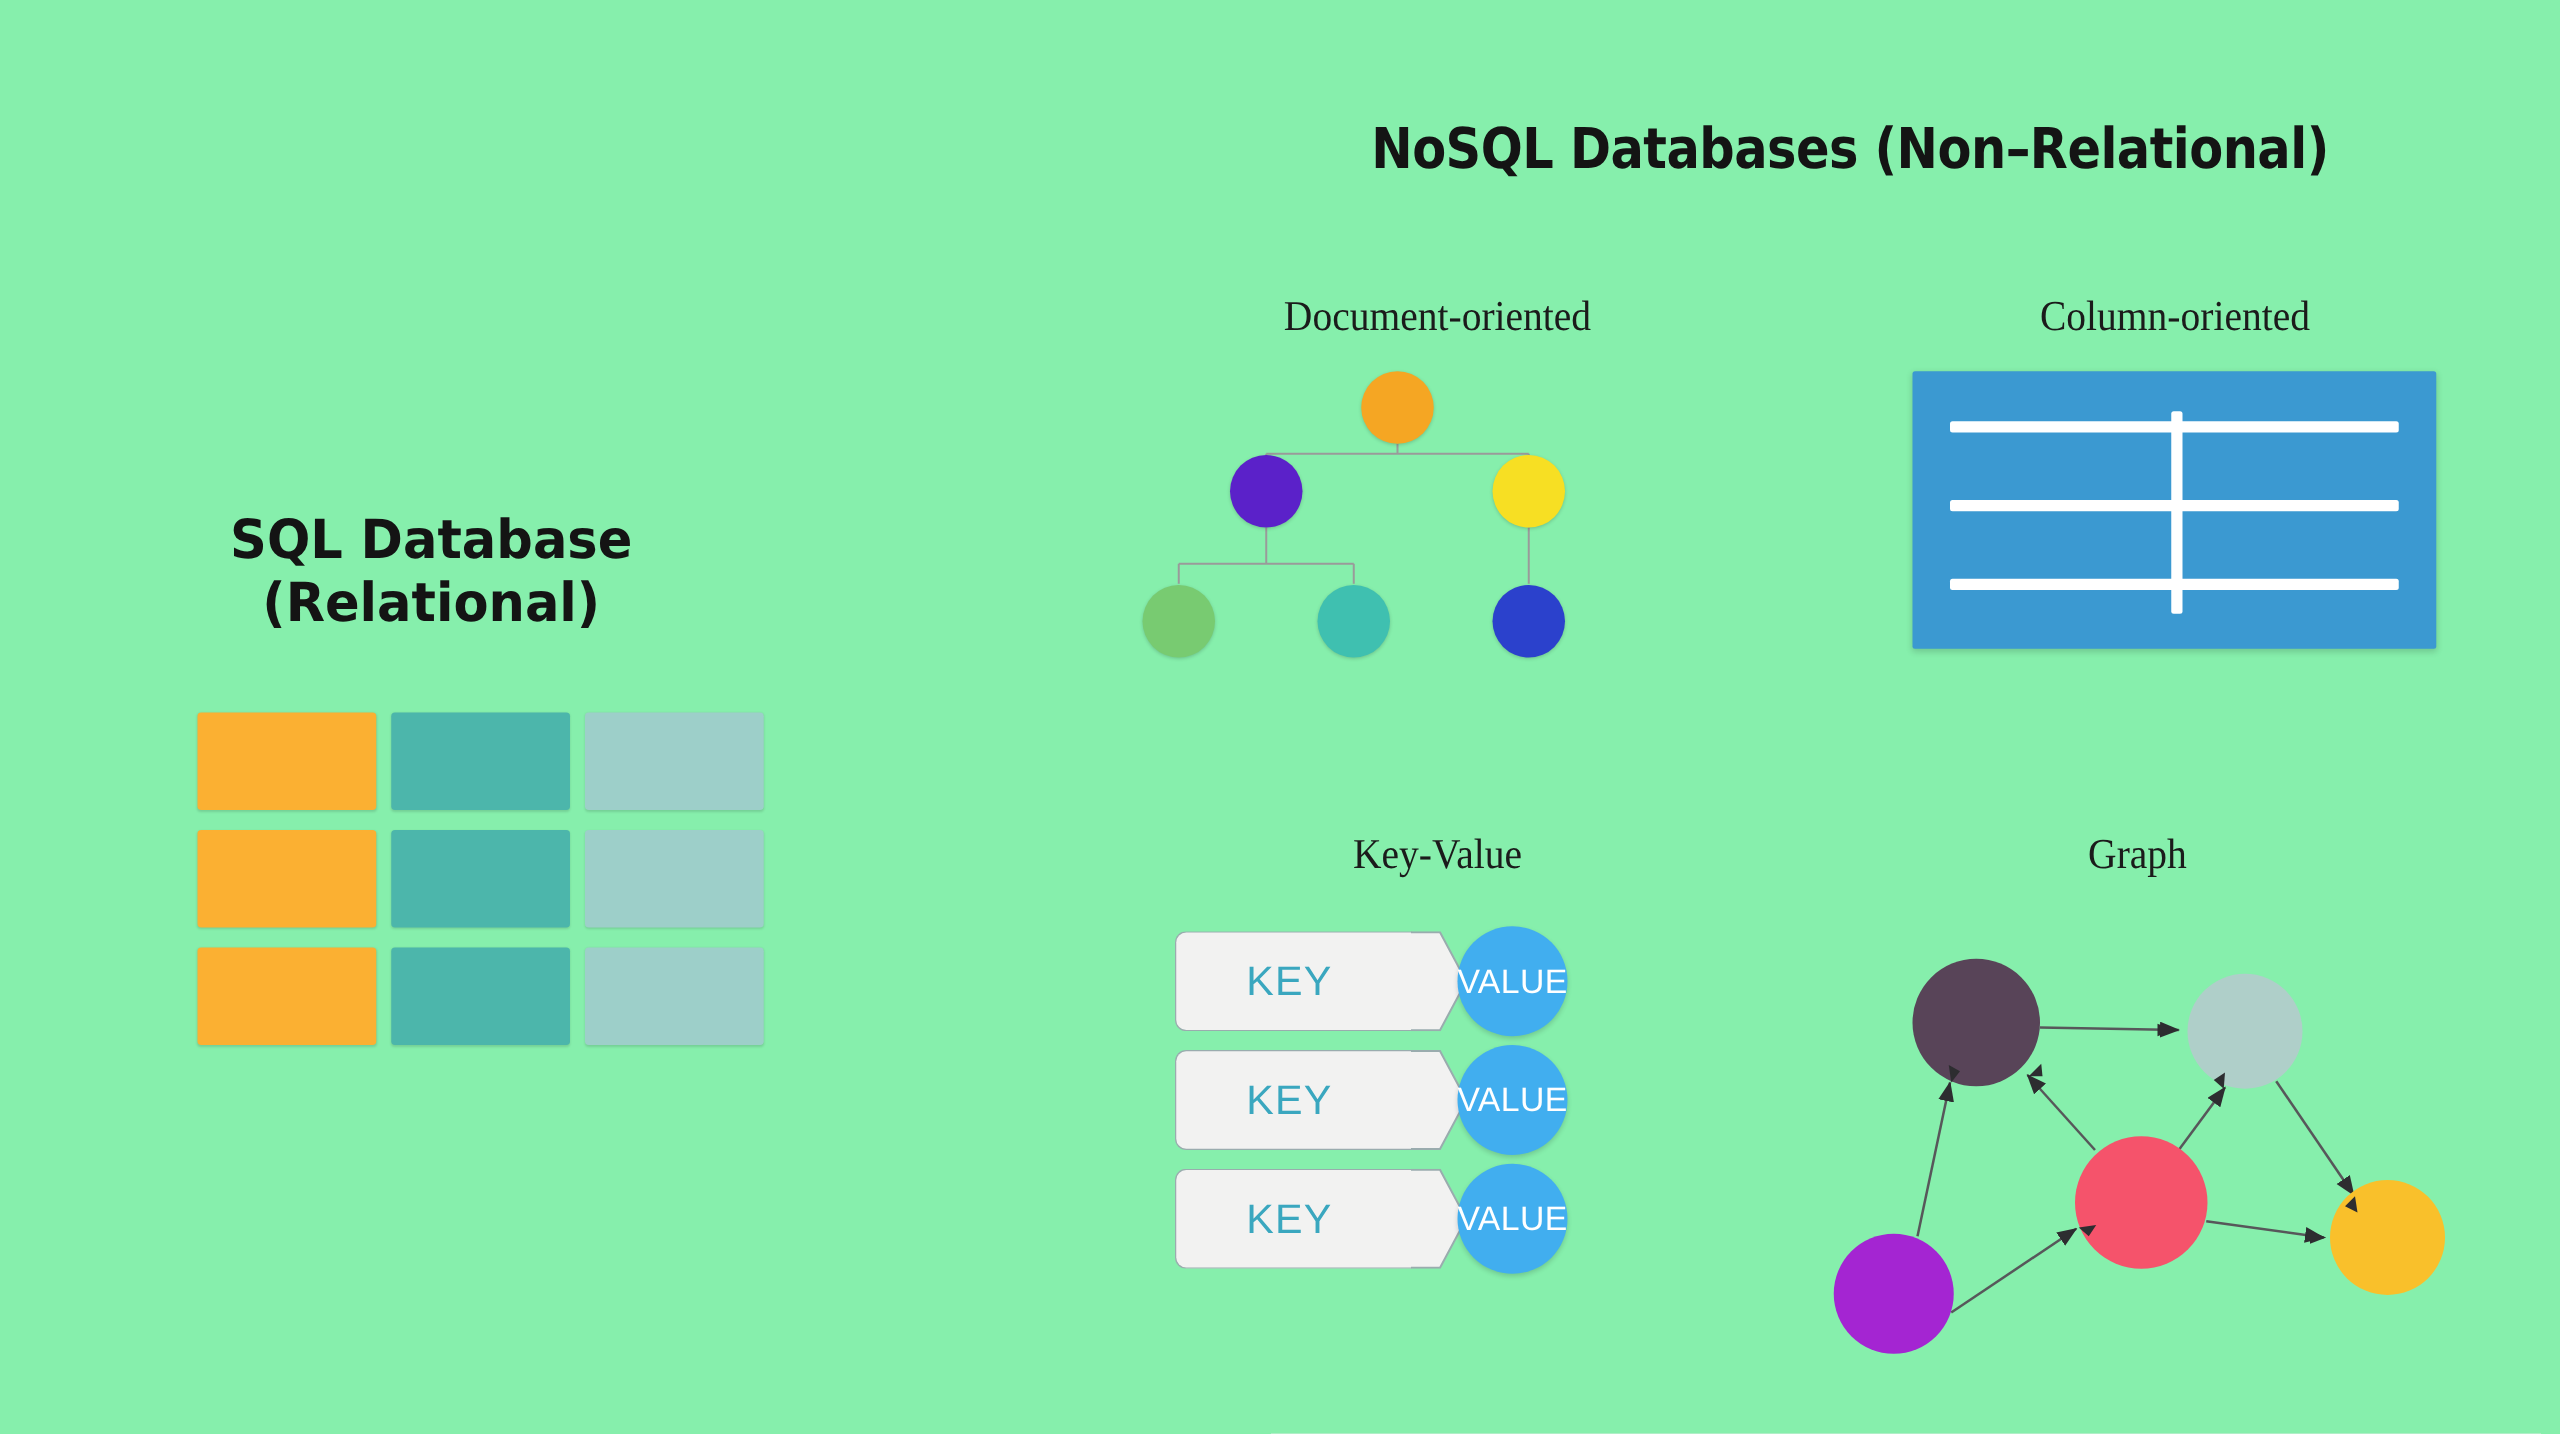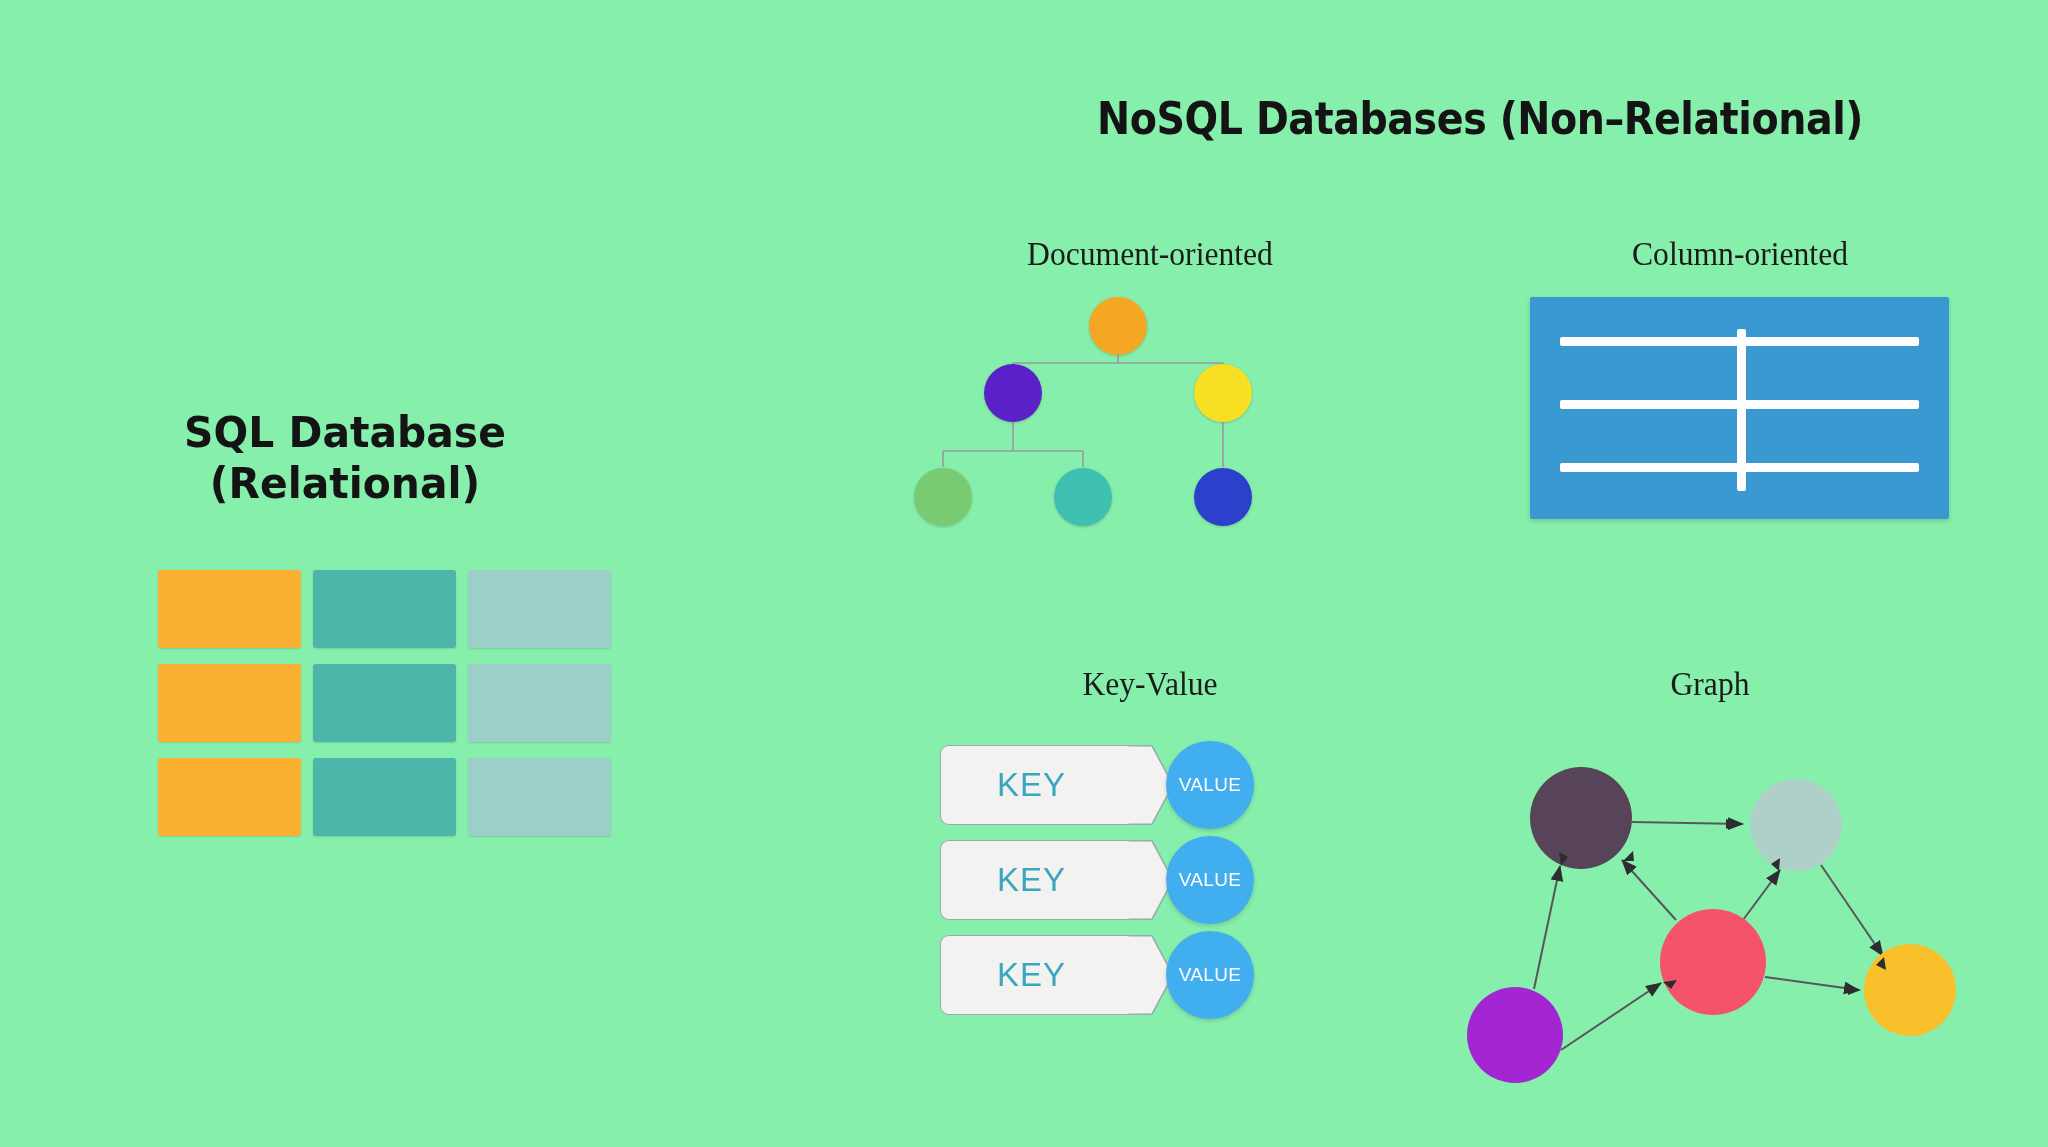--- a/index.html
+++ b/index.html
@@ -141,21 +141,21 @@
     width: 88px; height: 88px;
     border-radius: 50%;
     background: #41aeef;
     box-shadow: 0 2px 4px rgba(0,0,0,0.16);
     display: flex;
     align-items: center;
     justify-content: center;
   }
   .kv-value-label {
     font-family: "Liberation Sans", sans-serif;
-    font-size: 19px;
+    font-size: 27px;
     color: #ffffff;
     letter-spacing: 0.3px;
   }
 
   
   .graph-wrap { position: absolute; left: 1455px; top: 740px; width: 560px; height: 360px; }
 </style>
 </head>
 <body>
 

